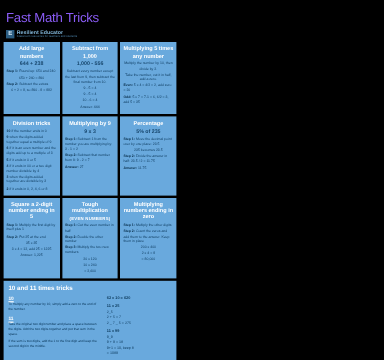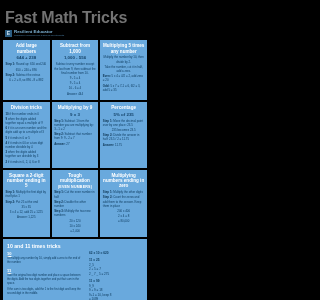--- a/index.html
+++ b/index.html
@@ -11,23 +11,23 @@
   }
   .poster {
     width: 150px; height: 300px;
     background: #000000;
     display: flex; flex-direction: column;
     padding: 0 3px 3px 3px;
   }
 
   
   .title {
-    color: #737373;
-    font-weight: bold;
-    font-size: 16px;
+    color: #8b5cf6;
+    font-weight: normal;
+    font-size: 11px;
     letter-spacing: -0.2px;
     line-height: 1;
     padding: 10px 0 4px 2px;
     white-space: nowrap;
   }
   .brand {
     display: flex; align-items: center;
     gap: 2px;
     padding: 0 0 3px 2px;
   }

